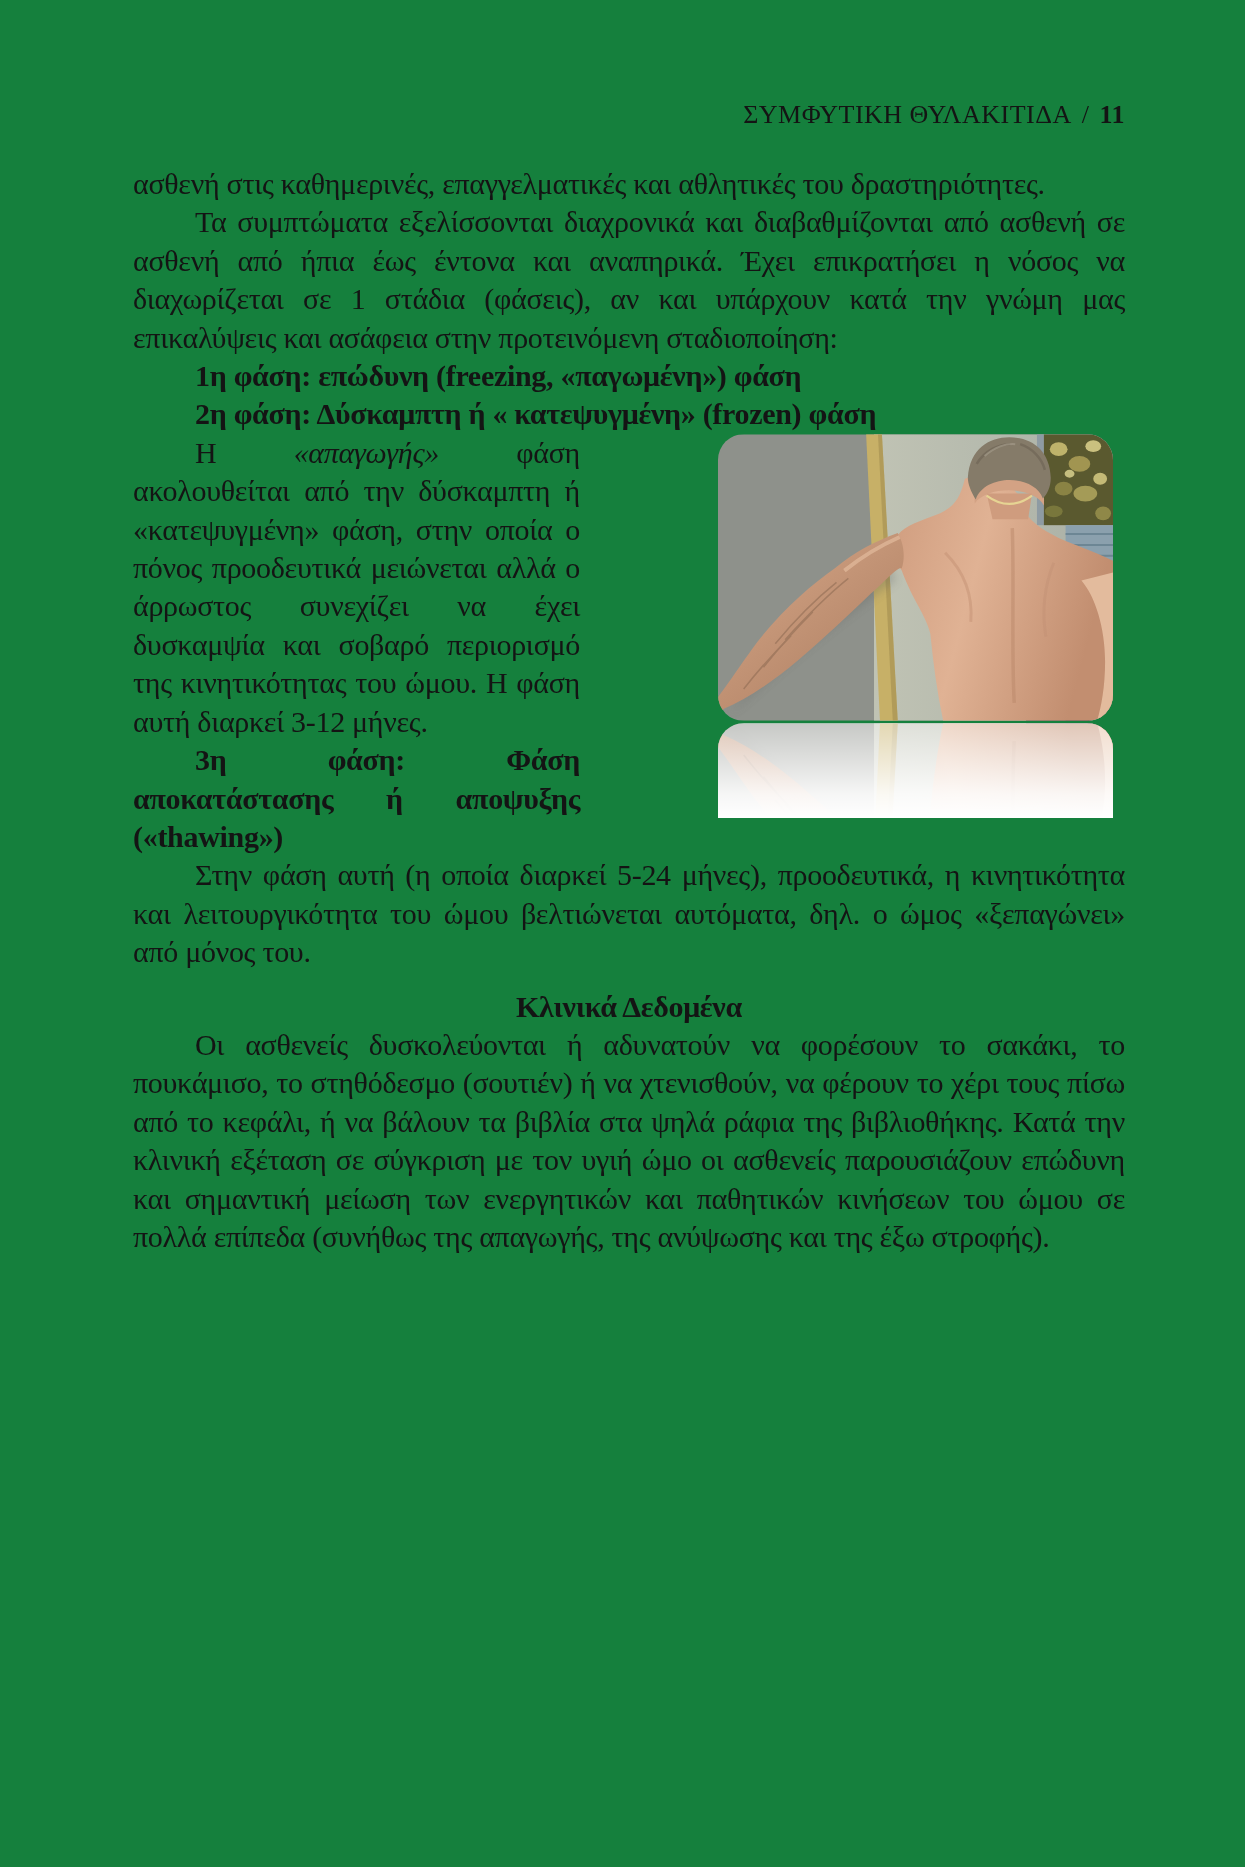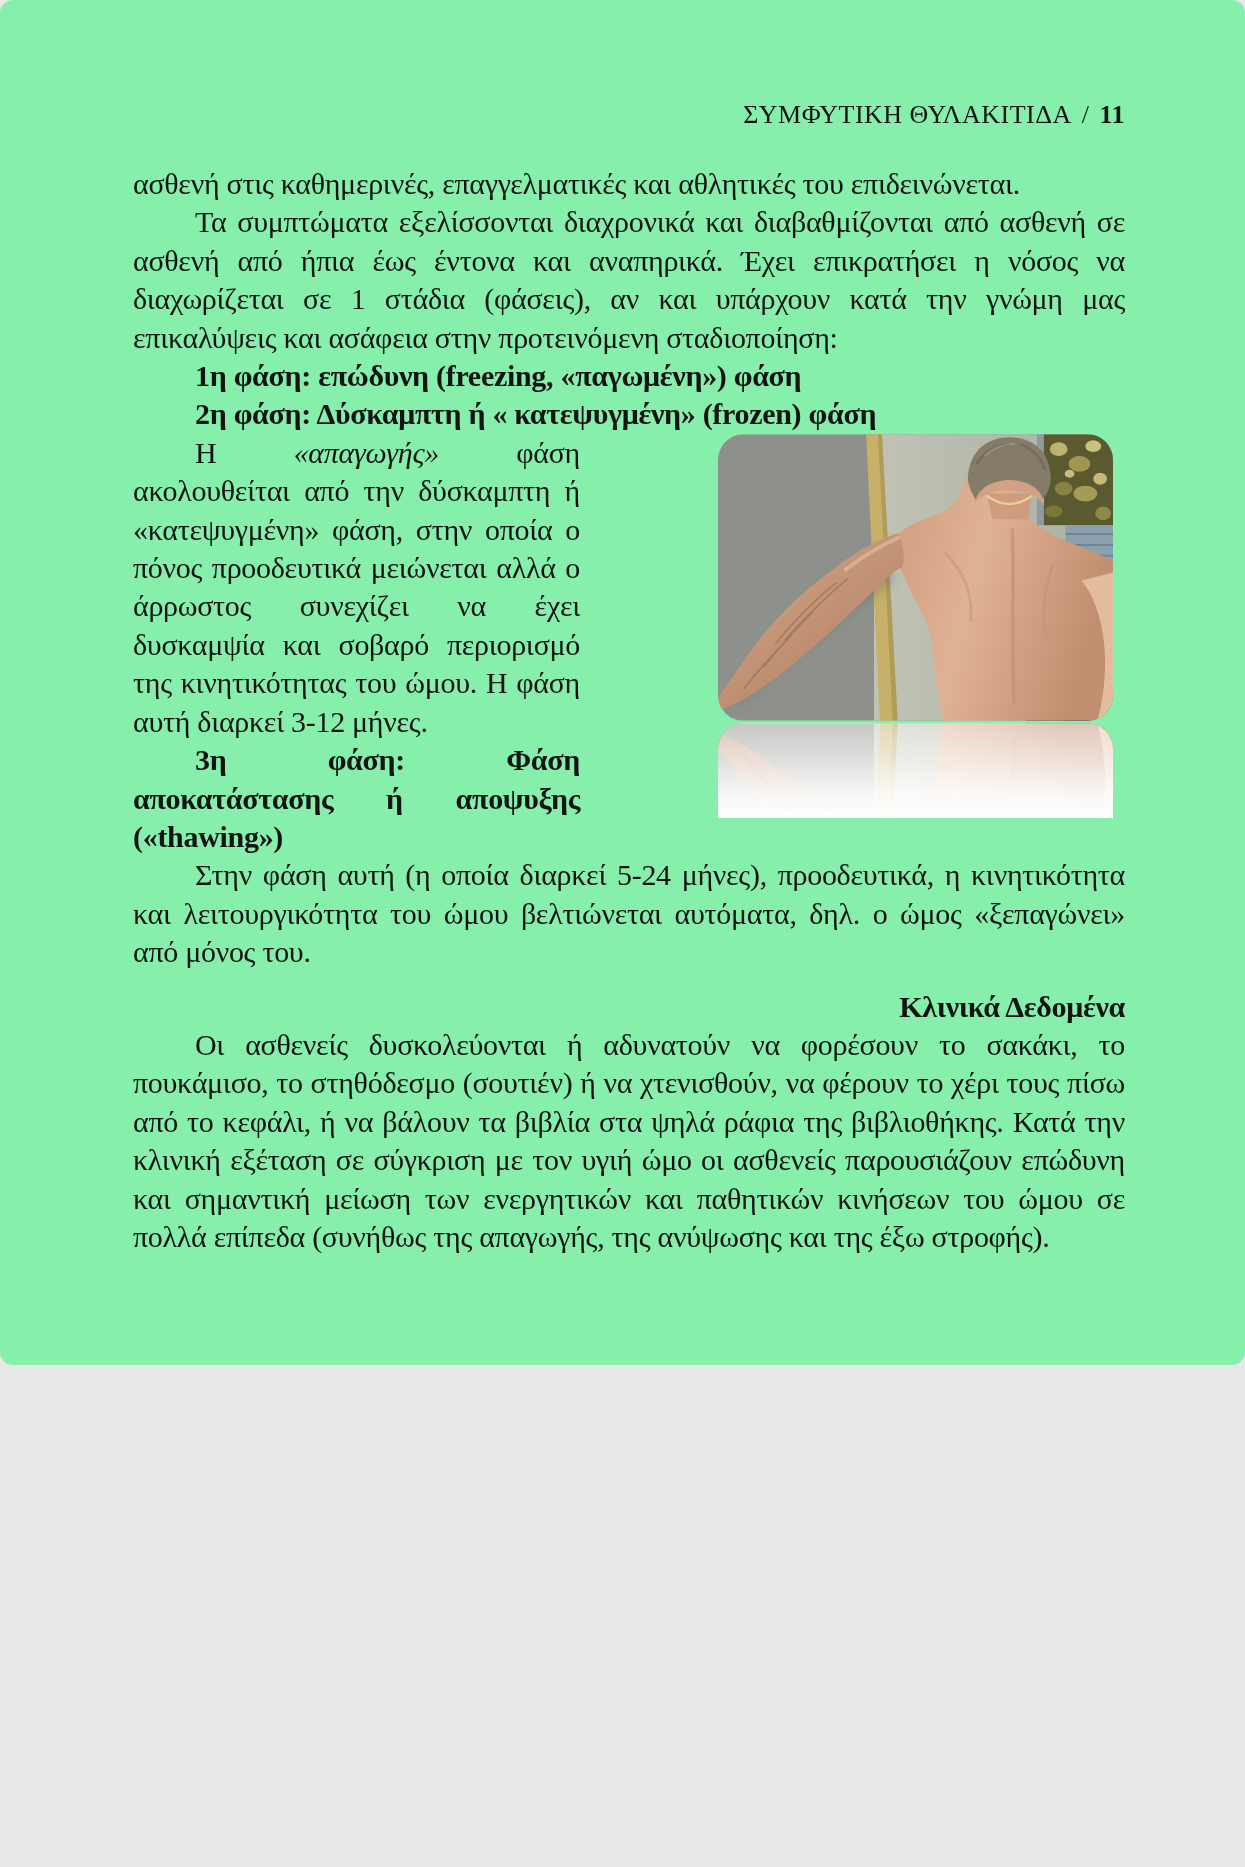--- a/index.html
+++ b/index.html
@@ -1,24 +1,23 @@
 <!DOCTYPE html>
 <html lang="el"><head>
 <meta charset="utf-8">
 <style>
   html,body{margin:0;padding:0;background:#e8e8e8;}
   .page{
     position:relative;
-    width:1245px;height:1365px;
-    background:#86efac;
+    width:1245px;height:1867px;
+    background:#15803d;
     font-family:"Liberation Serif","DejaVu Serif",serif;
     color:#141414;
     overflow:hidden;
     margin:0 auto;
-    border-radius:13px;
   }
   .runhead{
     margin:98px 0 0 133px;
     width:992px;
     text-align:right;
     font-size:26px;
     line-height:33px;
     letter-spacing:0.5px;
     white-space:nowrap;
   }
@@ -28,21 +27,21 @@
     margin:34px 0 0 133px;
     width:992px;
     font-size:30px;
     line-height:38.4px;
     letter-spacing:-0.3px;
     text-align:justify;
   }
   .body p{margin:0;}
   .indent{text-indent:62px;}
   .bold{font-weight:bold;}
-  .section-head{margin-top:16px !important;font-weight:bold;text-align:right;}
+  .section-head{margin-top:16px !important;font-weight:bold;text-align:center;}
   .wrapzone{}
   .float-fig{
     float:right;
     width:545px;height:384px;
     margin:0;padding:0;
     position:relative;
   }
   .photo{
     position:absolute;top:0;right:12px;
     width:395px;height:287px;
@@ -177,21 +176,21 @@
 </svg>
 
 <div class="page">
 
   <div class="runhead">
     <span>ΣΥΜΦΥΤΙΚΗ ΘΥΛΑΚΙΤΙΔΑ</span><span class="sep">/</span><span class="pnum">11</span>
   </div>
 
   <div class="body">
 
-    <p>ασθενή στις καθημερινές, επαγγελματικές και αθλητικές του επιδεινώνεται.</p>
+    <p>ασθενή στις καθημερινές, επαγγελματικές και αθλητικές του δραστηριότητες.</p>
 
     <p class="indent">Τα συμπτώματα εξελίσσονται διαχρονικά και διαβαθμίζονται από ασθενή σε ασθενή από ήπια έως έντονα και αναπηρικά. Έχει επικρατήσει η νόσος να διαχωρίζεται σε 1 στάδια (φάσεις), αν και υπάρχουν κατά την γνώμη μας επικαλύψεις και ασάφεια στην προτεινόμενη σταδιοποίηση:</p>
 
     <p class="indent bold">1η φάση: επώδυνη (freezing, «παγωμένη») φάση</p>
 
 
 
     <p class="indent bold">2η φάση: Δύσκαμπτη ή « κατεψυγμένη» (frozen) φάση</p>
 
     <div class="wrapzone">

